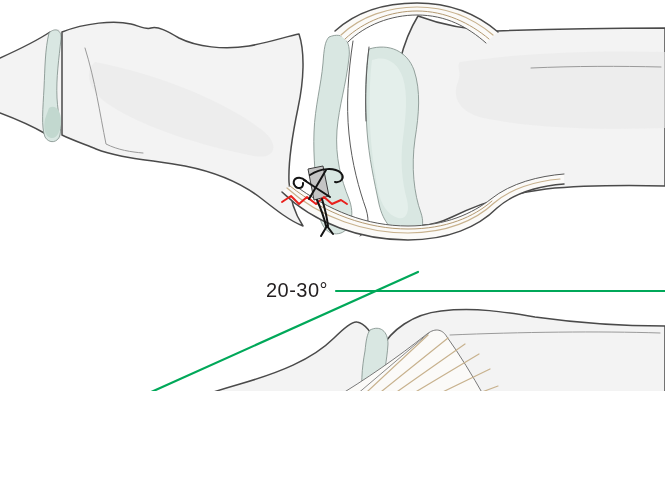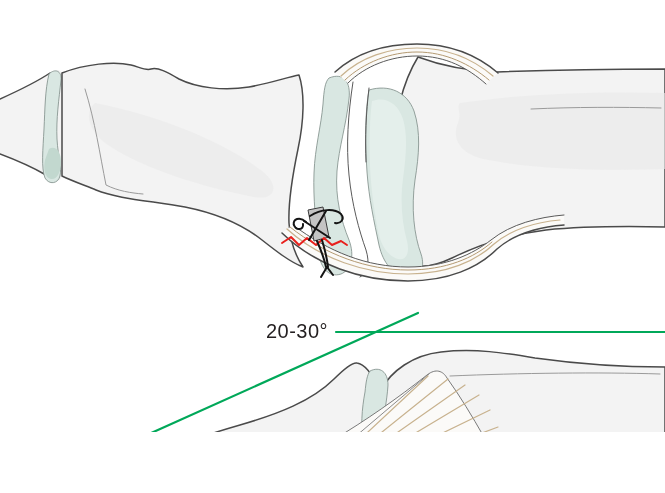--- a/index.html
+++ b/index.html
@@ -1,17 +1,17 @@
 <!DOCTYPE html>
 <html><head>
 <meta charset="utf-8">
 <style>
   html,body{margin:0;padding:0;background:#fff;}
   .canvas{width:665px;height:391px;background:#ffffff;overflow:hidden;position:relative;
-          font-family:"Liberation Sans", sans-serif;margin-top:41px;}
+          font-family:"Liberation Sans", sans-serif;}
   svg{display:block}
   .bone{fill:#f3f3f3;stroke:#4a4a4a;stroke-width:1.5;stroke-linejoin:round;}
   .bone-noline{fill:#f3f3f3;}
   .outline{fill:none;stroke:#4a4a4a;stroke-width:1.5;stroke-linecap:round;}
   .outline-thin{fill:none;stroke:#5a5a5a;stroke-width:1;stroke-linecap:round;}
   .contour{fill:none;stroke:#9a9a9a;stroke-width:1;stroke-linecap:round;}
   .shadow{fill:#e9e9e9;opacity:.65;}
   .cart{fill:#d9e7e2;stroke:#7c8c87;stroke-width:.8;}
   .cart-shadow{fill:#c2d8cf;stroke:none;}
   .lig{fill:#fbfaf8;}

